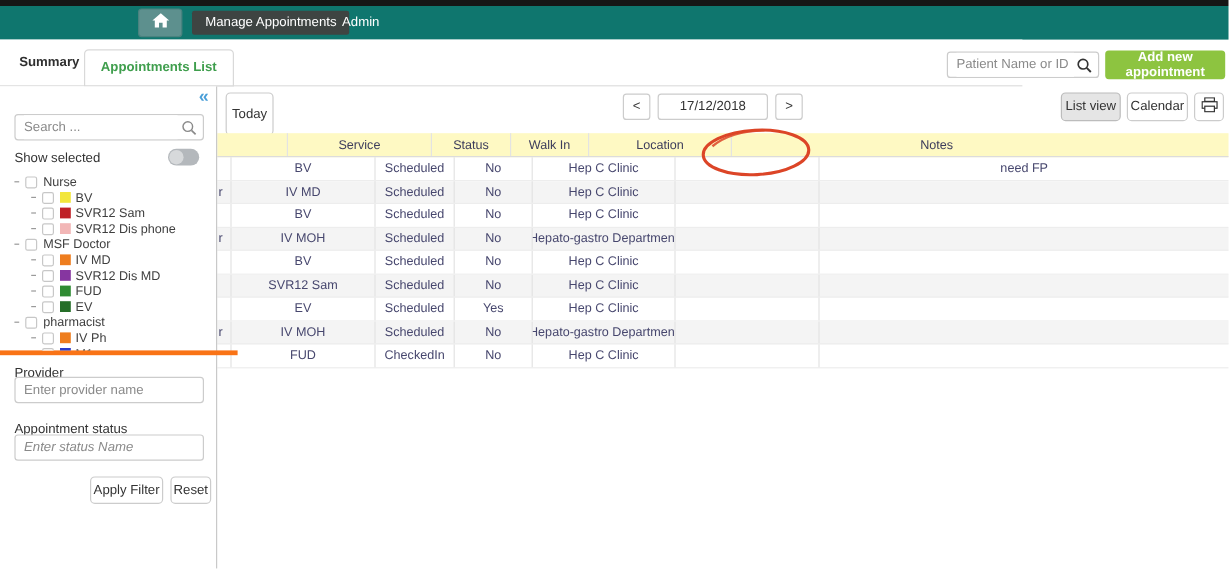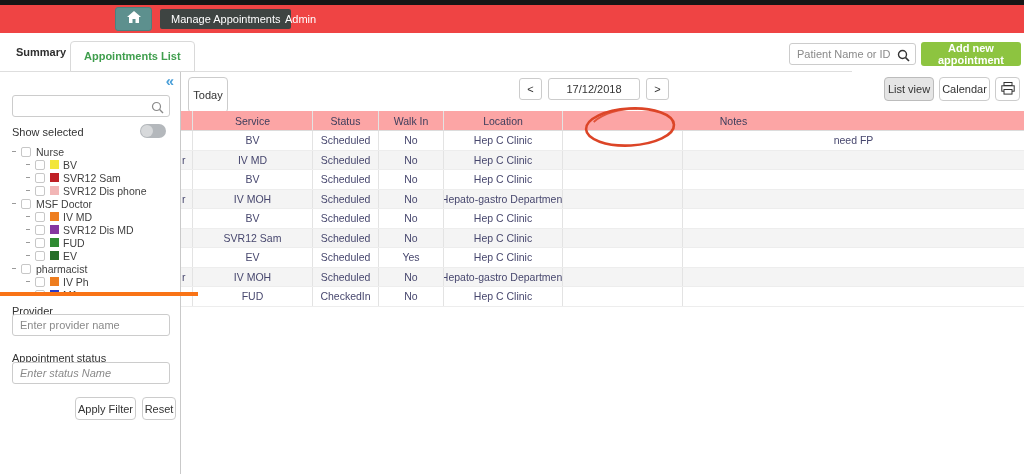--- a/index.html
+++ b/index.html
@@ -2,21 +2,21 @@
 <html><head>
 <meta charset="utf-8">
 <style>
   * { margin:0; padding:0; box-sizing:border-box; }
   html,body { background:#fff; }
   body { font-family:"Liberation Sans","DejaVu Sans",sans-serif; }
   .app { position:relative; width:1024px; height:474px; background:#fff; overflow:hidden; }
 
   
   .topstrip { position:absolute; left:0; top:0; width:1024px; height:5px; background:#161616; }
-  .navbar { position:absolute; left:0; top:5px; width:1024px; height:28px; background:#ef4444; }
+  .navbar { position:absolute; left:0; top:5px; width:1024px; height:28px; background:#0f766e; }
   .home-btn { position:absolute; left:115px; top:2px; width:37px; height:24px; background:#5d908e; border:1px solid #4a827f; border-radius:3px; display:flex; align-items:center; justify-content:center; cursor:pointer; }
   .nav-pill { position:absolute; left:160px; top:4px; height:20px; background:#3e4442; color:#fff; font-size:11px; line-height:20px; padding:0 11px; border-radius:2px; cursor:pointer; }
   .nav-admin { position:absolute; left:285px; top:4px; height:20px; color:#fff; font-size:11px; line-height:20px; cursor:pointer; }
 
   
   .header-row { position:absolute; left:0; top:33px; width:852px; height:39px; background:#fff; border-bottom:1px solid #dedede; }
   .tab-summary { position:absolute; left:16px; top:13px; font-size:11px; font-weight:bold; color:#2f2f2f; cursor:pointer; }
   .tab-appts { position:absolute; left:70px; top:8px; height:31px; background:#fff; border:1px solid #d9d9d9; border-radius:4px 4px 0 0; color:#3f9e4d; font-size:11px; font-weight:bold; padding:0 13px; line-height:29px; cursor:pointer; z-index:2; }
   .patient-search { position:absolute; left:789px; top:10px; width:127px; height:22px; border:1px solid #ccc; border-radius:3px; background:#fff; }
   .patient-search input { position:absolute; left:7px; top:0; width:98px; height:20px; border:none; outline:none; font-size:11px; color:#333; font-family:inherit; }
@@ -52,21 +52,21 @@
   .today-btn { position:absolute; left:188px; top:77px; width:40px; height:36px; }
   .prev-btn { position:absolute; left:519px; top:78px; width:23px; height:22px; border-radius:3px; }
   .date-box { position:absolute; left:548px; top:78px; width:92px; height:22px; border:1px solid #ccc; border-radius:3px; text-align:center; line-height:20px; font-size:11px; color:#333; cursor:pointer; background:#fff; }
   .next-btn { position:absolute; left:646px; top:78px; width:23px; height:22px; border-radius:3px; }
   .listview-btn { position:absolute; left:884px; top:77px; width:50px; height:24px; background:#e5e5e5; border-color:#bcbcbc; }
   .calendar-btn { position:absolute; left:939px; top:77px; width:51px; height:24px; }
   .print-btn { position:absolute; left:995px; top:77px; width:25px; height:24px; display:flex; align-items:center; justify-content:center; }
 
   
   .table { position:absolute; left:181px; top:111px; width:843px; }
-  .t-header { display:flex; height:20px; background:#fca5a5; border-bottom:1px solid #dcdcdc; }
+  .t-header { display:flex; height:20px; background:#fef9c3; border-bottom:1px solid #dcdcdc;padding-left:47px; }
   .t-header .cell { color:#3d3d5c; font-size:10.5px; }
   .t-row { display:flex; height:19.5px; border-bottom:1px solid #ededed; cursor:pointer; }
   .t-row.alt { background:#f4f4f4; }
   .cell { display:flex; align-items:center; justify-content:center; font-size:10.5px; color:#47476e; border-right:1px solid #e3e3e3; overflow:hidden; white-space:nowrap; }
   .cell:last-child { border-right:none; }
   .cell.stub { justify-content:flex-start; padding-left:1px; border-right:1px solid #e3e3e3; }
   .annotation-svg { position:absolute; left:580px; top:104px; z-index:4; pointer-events:none; }
 </style>
 </head>
 <body>
@@ -98,20 +98,21 @@
             <line x1="8.6" y1="8.6" x2="12" y2="12" stroke="#333" stroke-width="1.6"></line>
           </svg>
       </span>
     </div>
     <button class="add-btn">Add new appointment</button>
   </div>
 
   <div class="sidebar">
     <div class="collapse-icon">«</div>
     <div class="side-search">
+      <input type="text" placeholder="Search ..." style="">
       <span class="search-glyph">
         <svg width="13" height="13" viewBox="0 0 13 13">
             <circle cx="5.5" cy="5.5" r="4" fill="none" stroke="#8a8a8a" stroke-width="1.2"></circle>
             <line x1="8.6" y1="8.6" x2="12" y2="12" stroke="#8a8a8a" stroke-width="1.4"></line>
           </svg>
       </span>
     </div>
     <div class="show-selected">Show selected</div>
     <div class="toggle">
         <div class="knob"></div>

